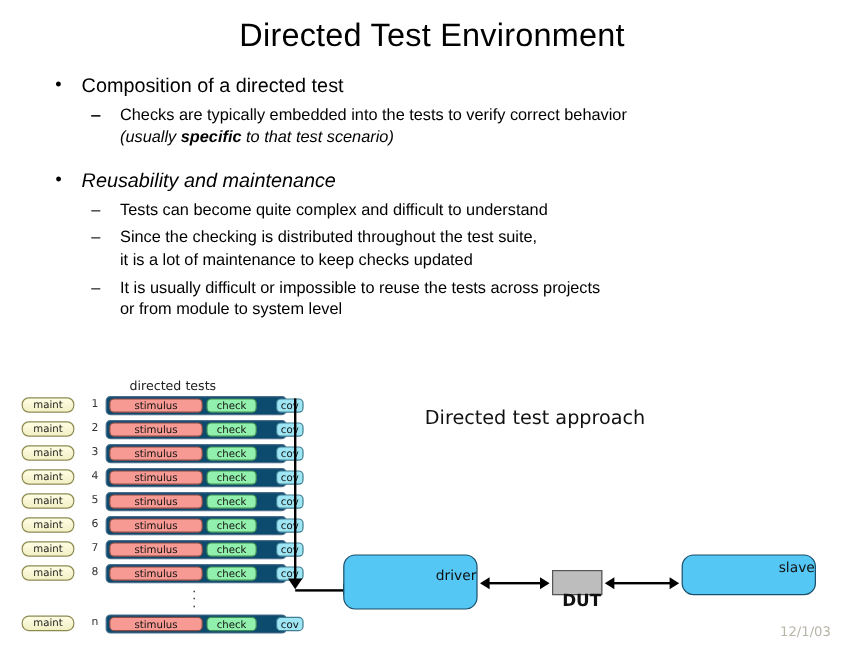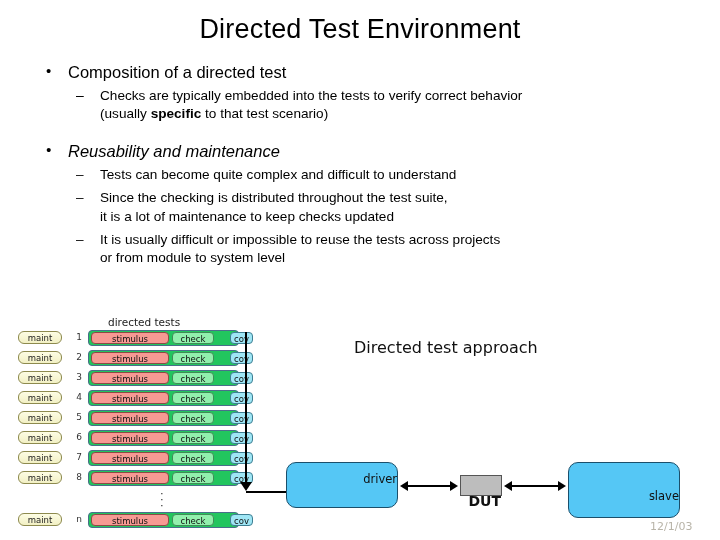--- a/index.html
+++ b/index.html
@@ -65,20 +65,21 @@
     position: absolute;
     left: 76px;
     top: 0;
     font-size: 13.6px;
     line-height: 1.33;
   }
   .bullet-l2 .cont {
     display: block;
   }
   .sub-italic {
+    font-style: italic;
   }
   .sub-italic b {
     font-weight: 700;
   }
   .group-gap {
     height: 18px;
   }
 
   
   .tests-panel {
@@ -133,21 +134,21 @@
     line-height: 13px;
     color: #333;
     font-family: "DejaVu Sans", sans-serif;
   }
   .test-bar {
     position: absolute;
     left: 80px;
     top: 0px;
     width: 151px;
     height: 16px;
-    background: #22c55e;
+    background: #0c4a6e;
     border: 1px solid #4a6e8a;
     border-radius: 4px;
     box-sizing: border-box;
     padding: 1px 2px;
   }
   .seg {
     position: absolute;
     top: 1px;
     height: 12px;
     border-radius: 4px;
@@ -259,22 +260,22 @@
     left: 24px;
     top: 144px;
     width: 112px;
     height: 46px;
     padding-top: 9px;
   }
   .node-slave {
     left: 306px;
     top: 144px;
     width: 112px;
-    height: 56px;
-    padding-top: 26px;
+    height: 34px;
+    padding-top: 3px;
   }
   .node-dut {
     left: 198px;
     top: 157px;
     width: 42px;
     height: 21px;
     background: #bdbdbd;
     border: 1.2px solid #555;
     border-radius: 0;
     font-size: 14px;

